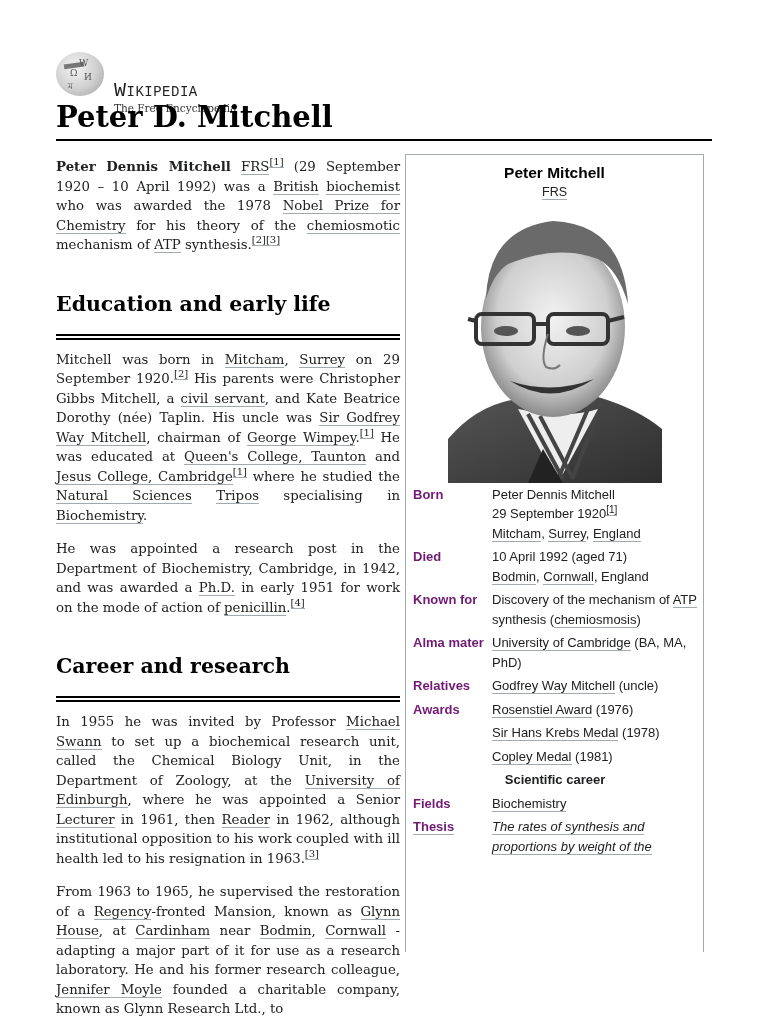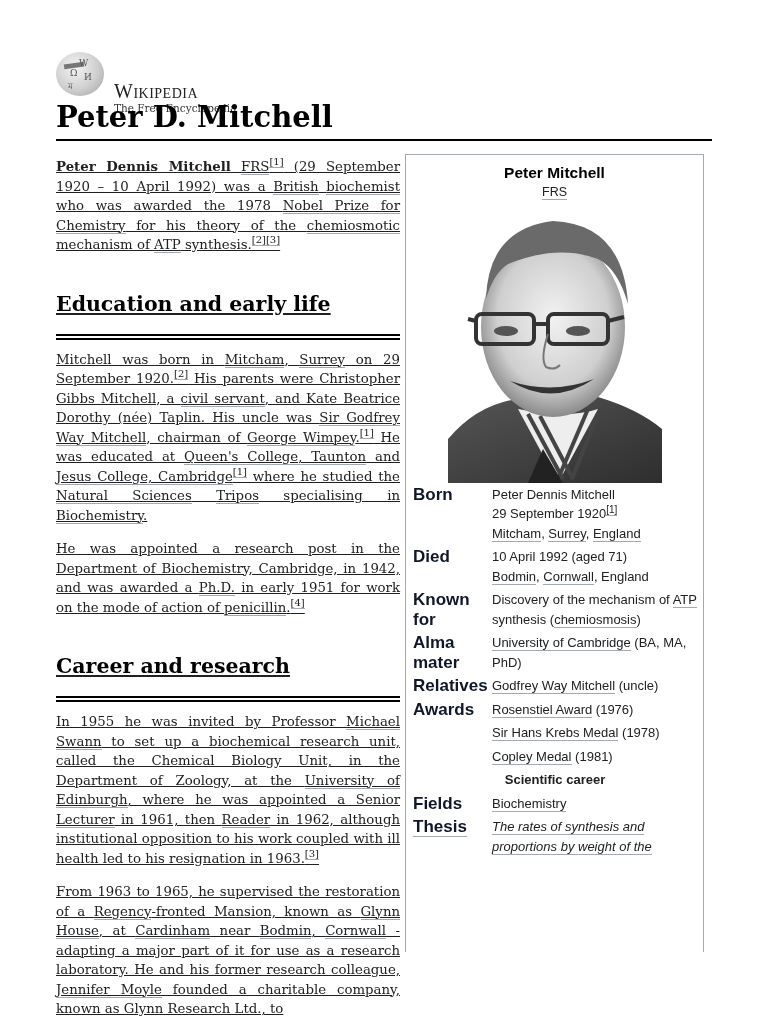--- a/index.html
+++ b/index.html
@@ -8,48 +8,48 @@
 
   .header { display: flex; align-items: center; height: 44px; }
   .globe { width: 48px; height: 44px; border-radius: 50%; position: relative;
            background: radial-gradient(circle at 40% 35%, #f4f4f4 0%, #cfcfcf 55%, #9d9d9d 100%);
            overflow: hidden; }
   .globe span { position: absolute; font-family: "DejaVu Serif", serif; color: #555; font-size: 9px; }
   .globe .g1 { left: 14px; top: 16px; } .globe .g2 { left: 28px; top: 20px; }
   .globe .g3 { left: 12px; top: 27px; } .globe .g4 { left: 23px; top: 6px; }
   .globe .bar { position: absolute; left: 8px; top: 11px; width: 20px; height: 5px; background:#777; transform: rotate(-8deg); }
   .brand { margin-left: 10px; line-height: 1; }
-  .brand-name { font-family: Liberation Serif, serif; font-size: 20px; letter-spacing: 0.5px; color: #222; font-variant: small-caps; margin-top: 47px; }
+  .brand-name { font-family: Liberation Mono, monospace; font-size: 20px; letter-spacing: 0.5px; color: #222; font-variant: small-caps; margin-top: 47px; }
   .brand-tag { font-family: "DejaVu Serif", serif; font-size: 10.5px; color: #333; margin-top: 2px; }
 
   .title { font-family: "DejaVu Serif", serif; font-weight: bold; font-size: 29px; margin: 3px 0 0 0; line-height: 36px; color: #000;
            padding-bottom: 4px; border-bottom: 2px solid #000; }
 
   .content { position: relative; margin-top: 16px; }
-  .main { width: 344px; font-family: "DejaVu Serif", serif; font-size: 13.3px; line-height: 19.5px; text-align: justify; color: #202122; text-decoration: underline; }
+  .main { width: 344px; font-family: "DejaVu Serif", serif; font-size: 13.3px; line-height: 19.5px; text-align: justify; color: #202122; }
   .main p { margin: 0 0 14px 0; }
   .main a { color: #202122; text-decoration: none; border-bottom: 1px solid #a2a9b1; }
   .main sup { font-size: 10px; line-height: 0; vertical-align: 6px; }
   .main sup a { border-bottom: 1px solid #a2a9b1; }
   .main h2 { font-family: "DejaVu Serif", serif; font-weight: bold; font-size: 20.5px; color: #000; margin: 36px 0 10px 0;
              padding-bottom: 17px; line-height: 26px; border-bottom: 2px solid #000; position: relative; }
   .main h2::after { content: ""; position: absolute; left: 0; right: 0; bottom: -6px; border-bottom: 2px solid #000; }
   .main h2 + p { margin-top: 14px; }
 
   .infobox { position: absolute; left: 349px; top: -3px; width: 297px; height: 797px; overflow: hidden;
              border: 1px solid #a2a9b1; border-bottom: none; background: #fff;
              font-family: "Liberation Sans", sans-serif; font-size: 13px; line-height: 19.5px; color: #202122; }
   .ib-name { text-align: center; font-weight: bold; font-size: 15.5px; margin-top: 9px; line-height: 18px; color: #000; }
   .ib-post { text-align: center; margin-top: 1px; font-size: 12.5px; }
   .ib-post a, .infobox a { color: #202122; text-decoration: none; border-bottom: 1px solid #a2a9b1; }
   .photo { width: 214px; height: 274px; margin: 6px auto 0 auto; position: relative; overflow: hidden; background: #fff; }
   .infobox sup { font-size: 10px; line-height: 0; vertical-align: 5px; }
   .ib-rows { margin-top: 2px; padding: 0 6px 0 7px; }
   .row { display: flex; margin-bottom: 4px; }
-  .lbl { width: 79px; flex: none; font-weight: bold; font-size: 17px; color: #0f172a; }
+  .lbl { width: 79px; flex: none; font-weight: bold; font-size: 13px; color: #701a75; }
   .val { flex: 1; }
   .val div { min-height: 19.5px; }
   .val .gap { margin-top: 4px; }
   .section-hdr { text-align: center; font-weight: bold; margin: 4px 0 4px 0; }
   .thesis-lbl span { border-bottom: 1px solid #a2a9b1; }
   .ital { font-style: italic; }
 </style>
 </head>
 <body>
 

